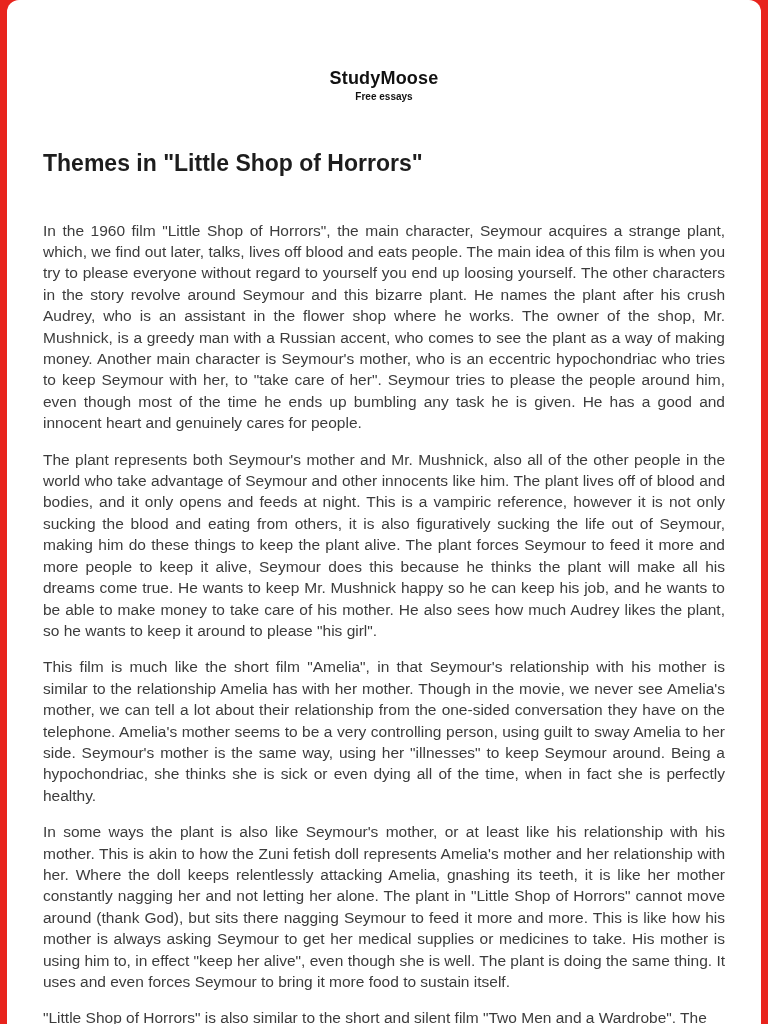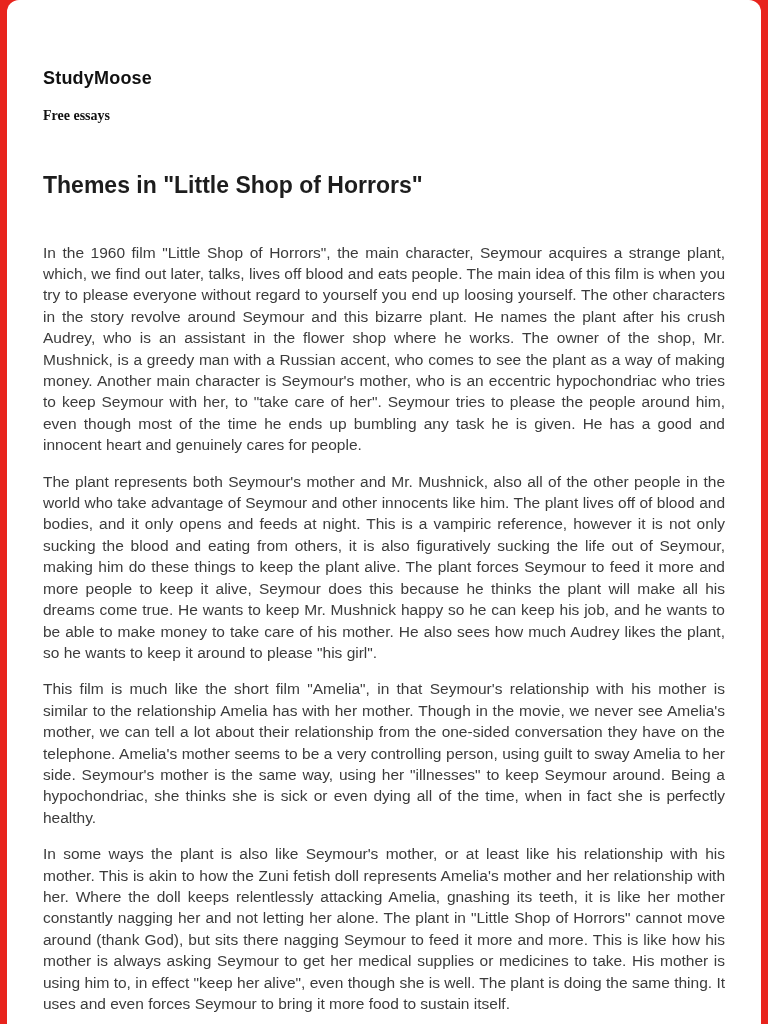--- a/index.html
+++ b/index.html
@@ -19,35 +19,34 @@
     top: 0;
     bottom: -14px;
     left: 7px;
     right: 7px;
     background: #ffffff;
     border-radius: 12px;
     box-sizing: border-box;
     padding: 0 36px;
   }
   .brand {
-    text-align: left;
+    text-align: center;
     padding-top: 68px;
   }
   .brand-name {
     font-size: 18px;
     font-weight: bold;
     color: #111111;
     letter-spacing: 0.2px;
   }
   .brand-tagline {
-    font-size: 14px;
+    font-size: 10px;
     font-weight: bold;
     color: #111111;
-    margin-top: 19px;
-    font-family: Liberation Serif, serif;
+    margin-top: 2px;
   }
   .essay-title {
     font-size: 23px;
     font-weight: bold;
     color: #1d1d1d;
     margin: 48px 0 0 0;
     line-height: 1.2;
   }
   .essay-body {
     margin-top: 42px;

